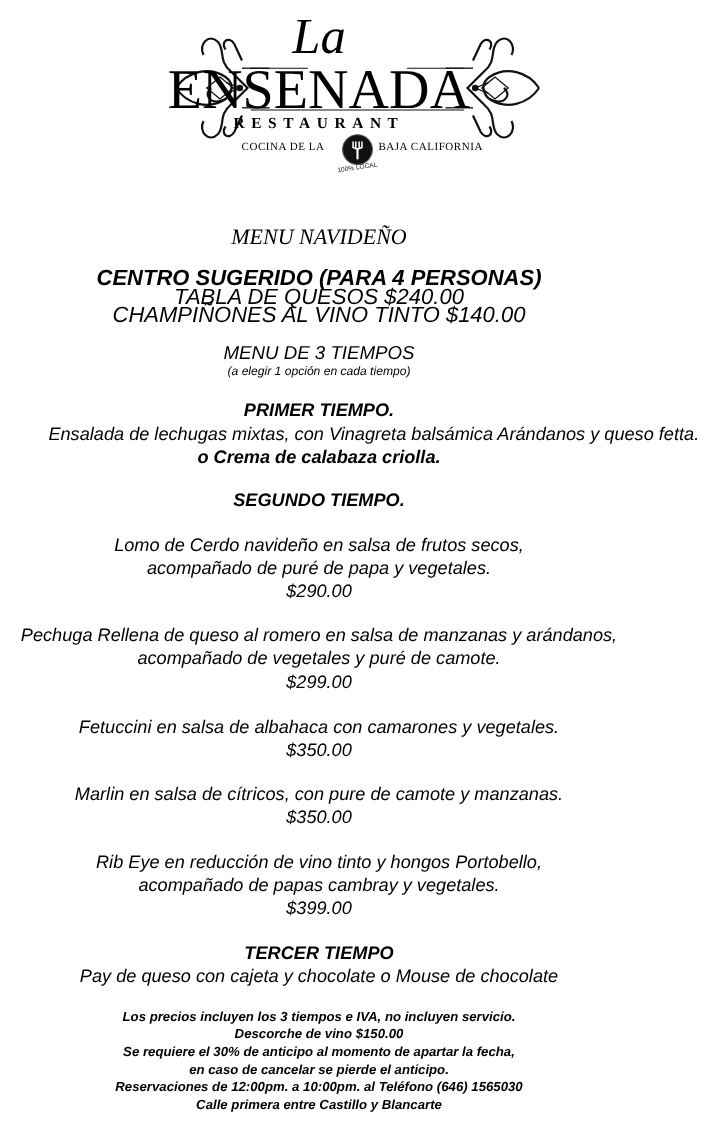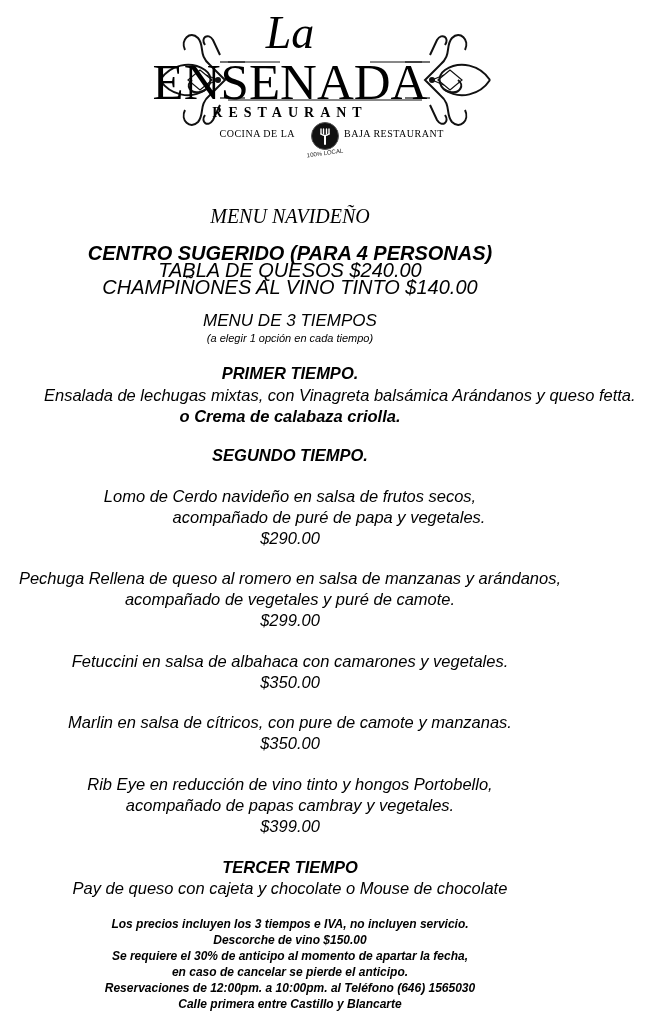--- a/index.html
+++ b/index.html
@@ -96,40 +96,40 @@
     <g stroke="#fff" stroke-width="1.4" fill="none" stroke-linecap="round">
       <line x1="9" y1="6" x2="9" y2="11"></line>
       <line x1="11.5" y1="6" x2="11.5" y2="11"></line>
       <line x1="14.5" y1="6" x2="14.5" y2="11"></line>
       <line x1="17" y1="6" x2="17" y2="11"></line>
       <path d="M9 11 Q 13 14 17 11"></path>
       <line x1="13" y1="13" x2="13" y2="21" stroke-width="2"></line>
     </g>
   </svg>
 </div>
-<div style="position:absolute; left:344px; top:128px; width:120px; text-align:left; font-family:'Liberation Serif',serif; font-size:10px; letter-spacing:0.5px;">BAJA RESTAURANT</div>
+<div style="position:absolute; left:344px; top:128px; width:120px; text-align:left; font-family:'Liberation Serif',serif; font-size:10px; letter-spacing:0.5px;">BAJA CALIFORNIA</div>
 <div style="position:absolute; left:295px; top:150px; width:60px; text-align:center; font-family:'Liberation Sans',sans-serif; font-size:6px; transform:rotate(-8deg); color:#222;">100% LOCAL</div>
 
 <div class="line title-serif" style="top:205px;">MENU NAVIDEÑO</div>
 
 <div class="line bold-it s14" style="top:242px;">CENTRO SUGERIDO (PARA 4 PERSONAS)</div>
 <div class="line it s14" style="top:259px;">TABLA DE QUESOS $240.00</div>
 <div class="line it s14" style="top:276px;">CHAMPIÑONES AL VINO TINTO $140.00</div>
 
 <div class="line it s17" style="top:311px;">MENU DE 3 TIEMPOS</div>
 <div class="line it s11" style="top:332px;">(a elegir 1 opción en cada tiempo)</div>
 
 <div class="line bold-it s16" style="top:364px;">PRIMER TIEMPO.</div>
 <div class="line it s16" style="top:386px;padding-left:44px;">Ensalada de lechugas mixtas, con Vinagreta balsámica Arándanos y queso fetta.</div>
 <div class="line it s16" style="top:407px;font-weight:bold;">o Crema de calabaza criolla.</div>
 
 <div class="line bold-it s16" style="top:446px;">SEGUNDO TIEMPO.</div>
 
 <div class="line it s16" style="top:487px;">Lomo de Cerdo navideño en salsa de frutos secos,</div>
-<div class="line it s16" style="top:508px;padding-left:39px;">acompañado de puré de papa y vegetales.</div>
+<div class="line it s16" style="top:508px;">acompañado de puré de papa y vegetales.</div>
 <div class="line it s16" style="top:529px;">$290.00</div>
 
 <div class="line it s16" style="top:569px;">Pechuga Rellena de queso al romero en salsa de manzanas y arándanos,</div>
 <div class="line it s16" style="top:590px;">acompañado de vegetales y puré de camote.</div>
 <div class="line it s16" style="top:611px;">$299.00</div>
 
 <div class="line it s16" style="top:652px;">Fetuccini en salsa de albahaca con camarones y vegetales.</div>
 <div class="line it s16" style="top:673px;">$350.00</div>
 
 <div class="line it s16" style="top:713px;">Marlin en salsa de cítricos, con pure de camote y manzanas.</div>

